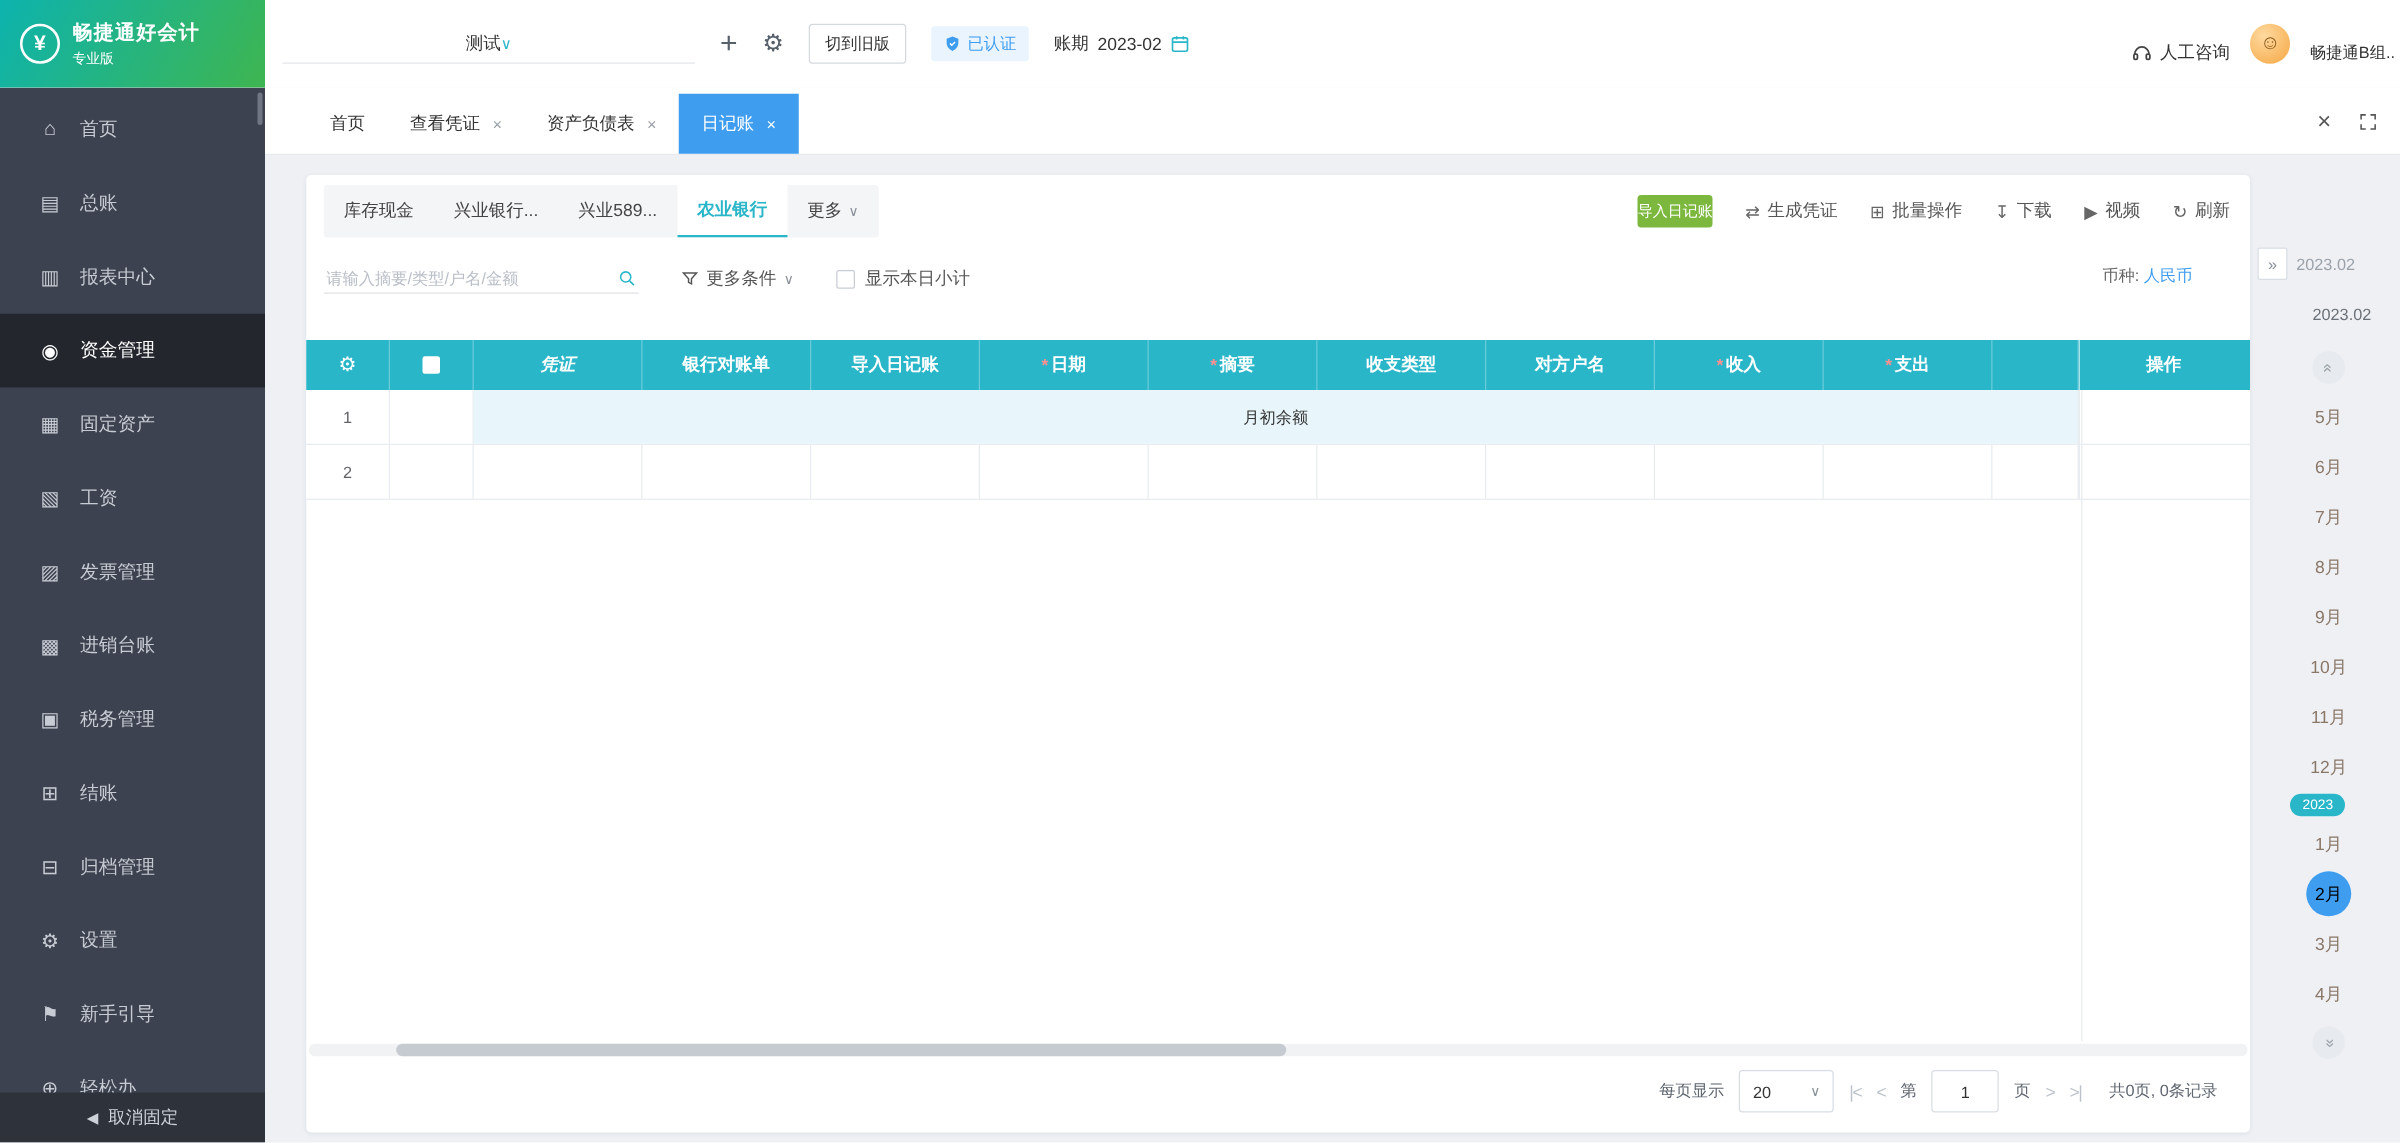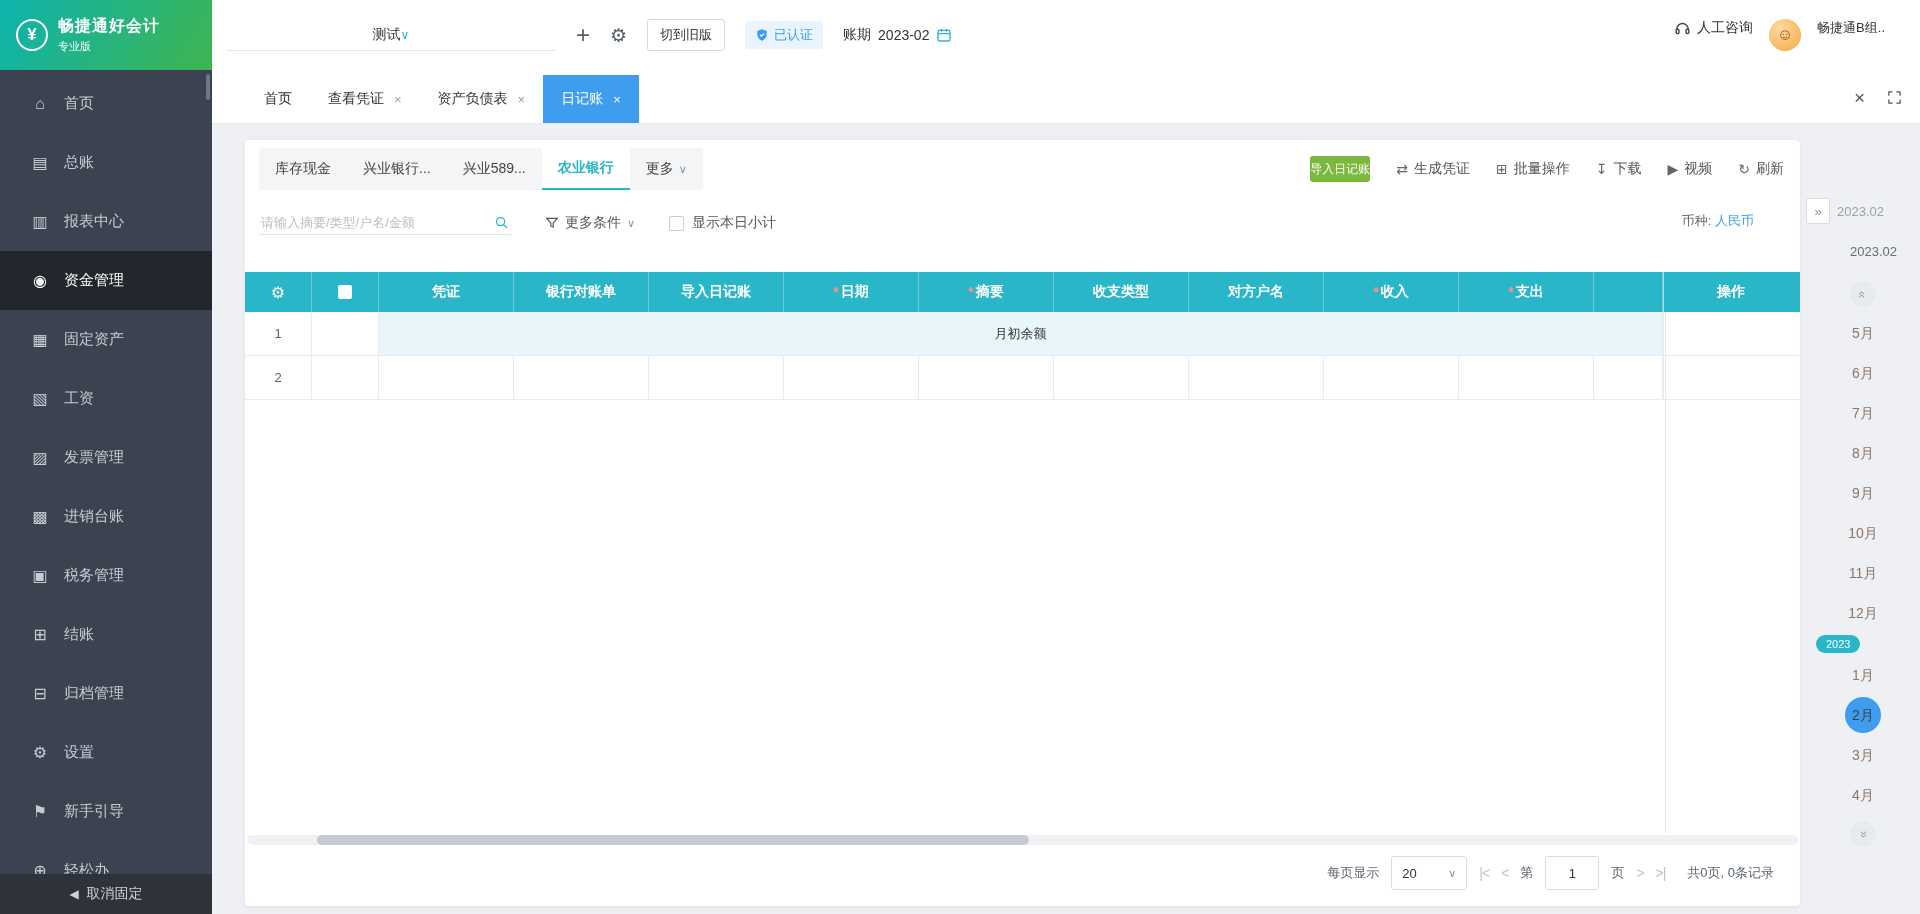--- a/index.html
+++ b/index.html
@@ -15,21 +15,21 @@
   .hleft{display:flex;align-items:center;margin-left:14px;gap:20px}
   .workspace{width:330px;display:flex;align-items:center;justify-content:center;border-bottom:1px solid #e3e6ea;padding:6px;cursor:pointer}
   .ws-name{font-size:14px;color:#333}
   .caret-teal{color:#2ab6c9;font-size:12px}
   .hicon-plus{font-size:24px;color:#56606b;font-weight:300;cursor:pointer;line-height:1}
   .hicon-gear{font-size:19px;color:#56606b;cursor:pointer;line-height:1}
   .switch-old{border:1px solid #d5d9de;background:#fff;color:#333;font-size:13px;padding:6px 12px;border-radius:3px;cursor:pointer;font-family:Liberation Serif, serif}
   .certified{background:#e9f4fe;border-radius:3px;padding:5px 10px;display:flex;align-items:center;gap:5px;color:#3f9df0;font-size:13px;cursor:pointer}
   .period{display:flex;align-items:center;gap:7px;cursor:pointer}
   .period span{font-size:14px;color:#333}
-  .hright{margin-left:auto;margin-right:35px;display:flex;align-items:flex-start;gap:16px}
+  .hright{margin-left:auto;margin-right:4px;display:flex;align-items:flex-end;gap:16px}
   .support{display:flex;align-items:center;gap:6px;font-size:14px;color:#333;cursor:pointer}
   .avatar{width:32px;height:32px;border-radius:50%;background:radial-gradient(circle at 35% 30%,#ffd9a0,#f5a742);display:flex;align-items:center;justify-content:center;color:#8a5a1e;font-size:16px;cursor:pointer}
   .uname{font-size:13px;color:#333;max-width:88px;overflow:hidden;white-space:nowrap;cursor:pointer}
 
   
   .sidebar{position:absolute;left:0;top:70px;width:212px;bottom:0;background:#3d4250;overflow:hidden}
   .side-menu{padding-top:4px}
   .side-item{height:59px;display:flex;align-items:center;gap:14px;padding-left:30px;color:#c7cbd3;font-size:15px;cursor:pointer}
   .side-item.active{background:#23262d;color:#fff}
   .side-icon{width:20px;font-size:16px;text-align:center}
@@ -103,22 +103,22 @@
   .mp-head{display:flex;align-items:center;gap:7px}
   .mp-collapse{width:24px;height:26px;background:#fff;border:1px solid #d9dde3;color:#8a9099;display:flex;align-items:center;justify-content:center;font-size:13px;border-radius:2px;cursor:pointer}
   .mp-period{color:#9aa1a9;font-size:13px}
   .mp-current{margin:20px 0 0 44px;color:#6a7077;font-size:13px}
   .mp-col{margin-top:16px;margin-left:10px;width:94px;display:flex;flex-direction:column;align-items:center}
   .mp-scroll{width:26px;height:26px;border-radius:50%;background:#e7eaee;color:#98a0a8;display:flex;align-items:center;justify-content:center;font-size:13px;cursor:pointer;margin:6px 0}
   .rot-up{display:inline-block;transform:rotate(90deg)}
   .rot-down{display:inline-block;transform:rotate(-90deg)}
   .mp-list{display:flex;flex-direction:column;align-items:center;width:100%}
   .month{height:40px;line-height:40px;font-size:14px;color:#8a7767;cursor:pointer}
-  .month.active{width:36px;height:36px;line-height:36px;border-radius:50%;background:#3f9df0;color:#404040;text-align:center;margin:2px 0}
-  .year-badge{align-self:flex-start;margin:2px 0 2px 0;background:#2ab6c9;color:#fff;font-size:11px;padding:3px 10px;border-radius:9px}
+  .month.active{width:36px;height:36px;line-height:36px;border-radius:50%;background:#3f9df0;color:#000000;text-align:center;margin:2px 0}
+  .year-badge{align-self:flex-start;margin:2px 0 2px 16px;background:#2ab6c9;color:#fff;font-size:11px;padding:3px 10px;border-radius:9px}
 </style>
 </head>
 <body>
 
 <header class="topbar">
   <div class="logo">
     <div class="logo-mark">¥</div>
     <div class="logo-text">
       <div class="logo-title">畅捷通好会计</div>
       <div class="logo-sub">专业版</div>
@@ -339,21 +339,21 @@
   </div>
 
   <div class="jtable">
     <div class="thead" id="thead">
         <div class="tcell th th-gear" style="width: 67px;">
           <span>⚙</span>
         </div>
         <div class="tcell th" style="width: 67px;">
           <span class="hcheckbox"></span>
         </div>
-        <div class="tcell th" style="width: 135px;">
+        <div class="tcell th" style="width: 135px; font-style: italic;">
           <span>凭证</span>
         </div>
         <div class="tcell th" style="width: 135px;">
           <span>银行对账单</span>
         </div>
         <div class="tcell th" style="width: 135px;">
           <span>导入日记账</span>
         </div>
         <div class="tcell th" style="width: 135px;">
           <span class="star">*</span>

